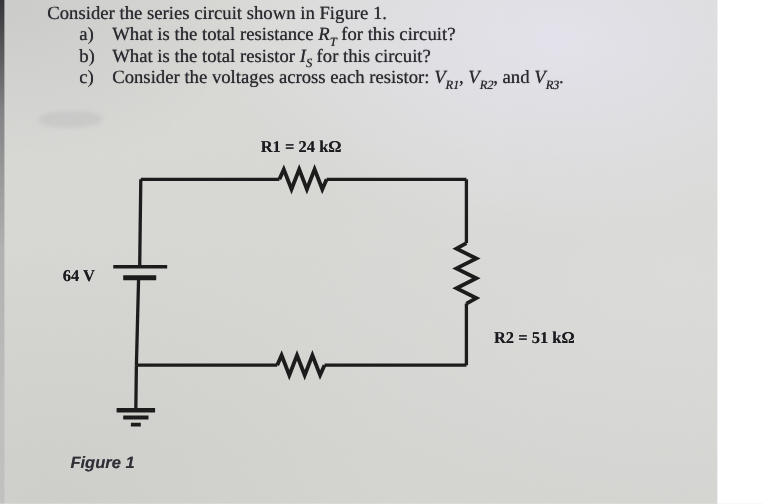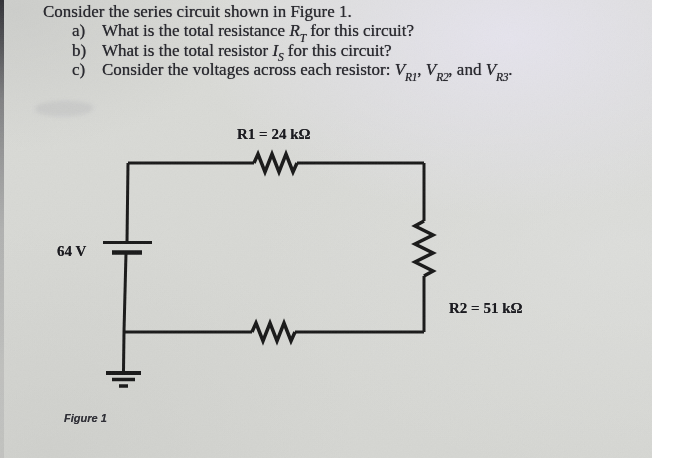--- a/index.html
+++ b/index.html
@@ -50,21 +50,21 @@
     position: absolute; z-index: 3;
     font-family: Liberation Serif, serif;
     font-size: 15px; font-weight: 600; color: #17171c;
     text-shadow: 0 0 0.6px rgba(23,23,28,0.7);
     white-space: nowrap;
   }
   .figure-caption {
     position: absolute; left: 64px; top: 412px; z-index: 3;
     font-family: "Liberation Sans", sans-serif;
     font-style: italic; font-weight: 600;
-    font-size: 11px; color: #2c2c33;
+    font-size: 15px; color: #2c2c33;
     text-shadow: 0 0 0.6px rgba(44,44,51,0.6);
   }
   .noise-overlay { position: absolute; left: 0; top: 0; z-index: 6; pointer-events: none; }
 </style>
 </head>
 <body>
 
 <div class="page">
 
   <div class="edge-left"></div>

